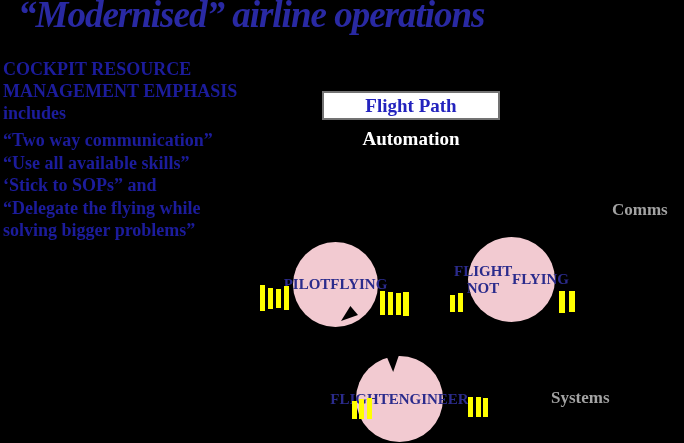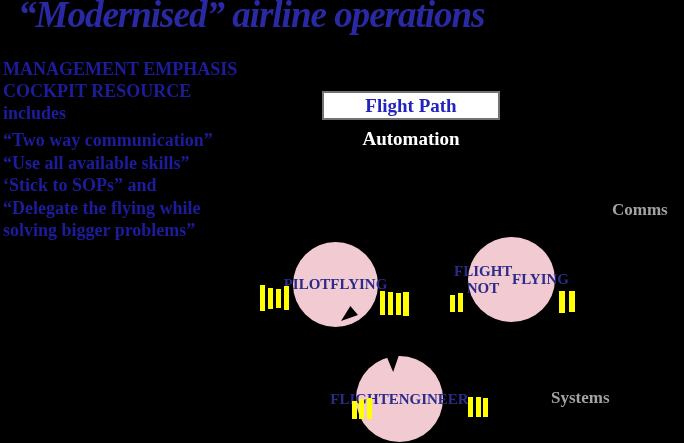--- a/index.html
+++ b/index.html
@@ -96,22 +96,22 @@
   .wbar { position: absolute; background: #FFFF00; }
 </style>
 </head>
 <body>
 
 <div class="stage">
 
   <div class="slide-title">“Modernised” airline operations</div>
 
   <div class="crm-block">
+    <div>COCKPIT RESOURCE</div>
     <div>MANAGEMENT EMPHASIS</div>
-    <div>COCKPIT RESOURCE</div>
     <div>includes</div>
     <div class="crm-quotes">
       <div>“Two way communication”</div>
       <div>“Use all available skills”</div>
       <div>‘Stick to SOPs” and</div>
       <div>“Delegate the flying while</div>
       <div>solving bigger problems”</div>
     </div>
   </div>
 

